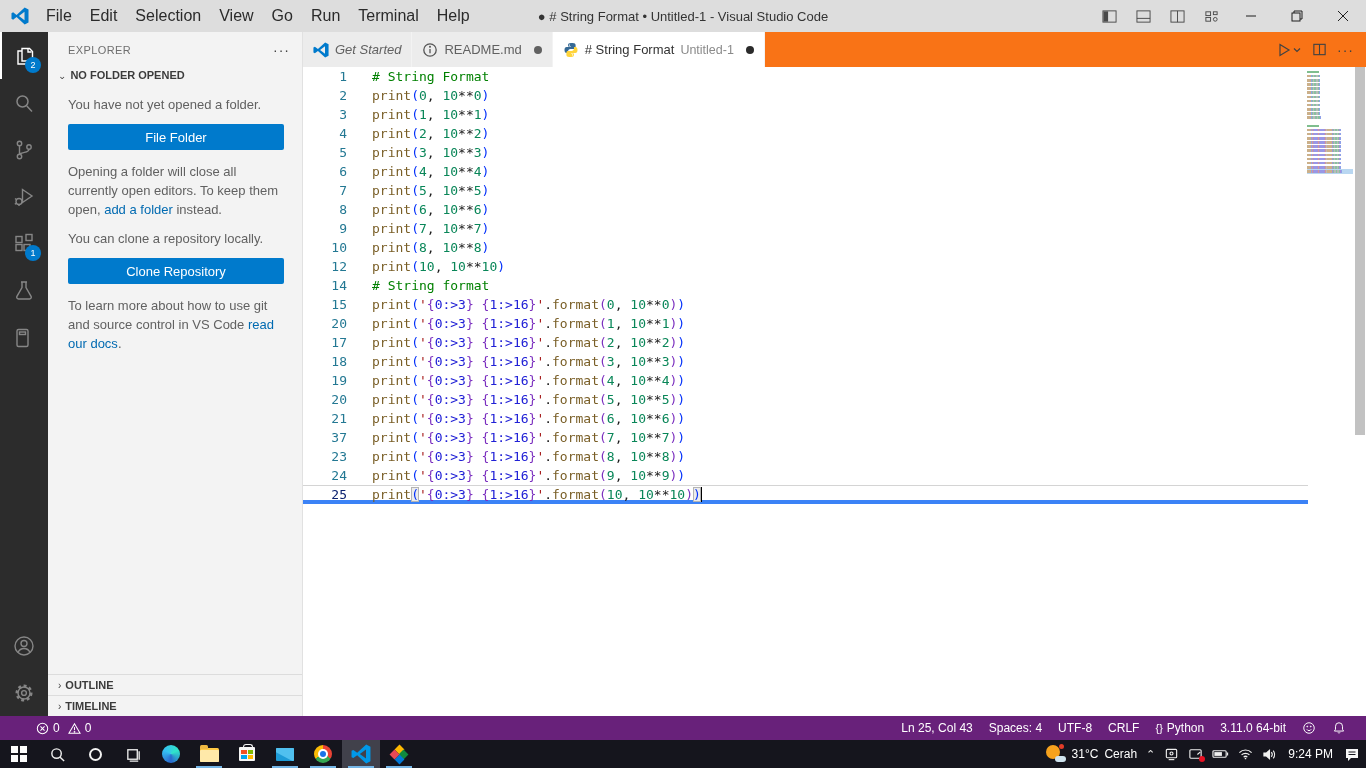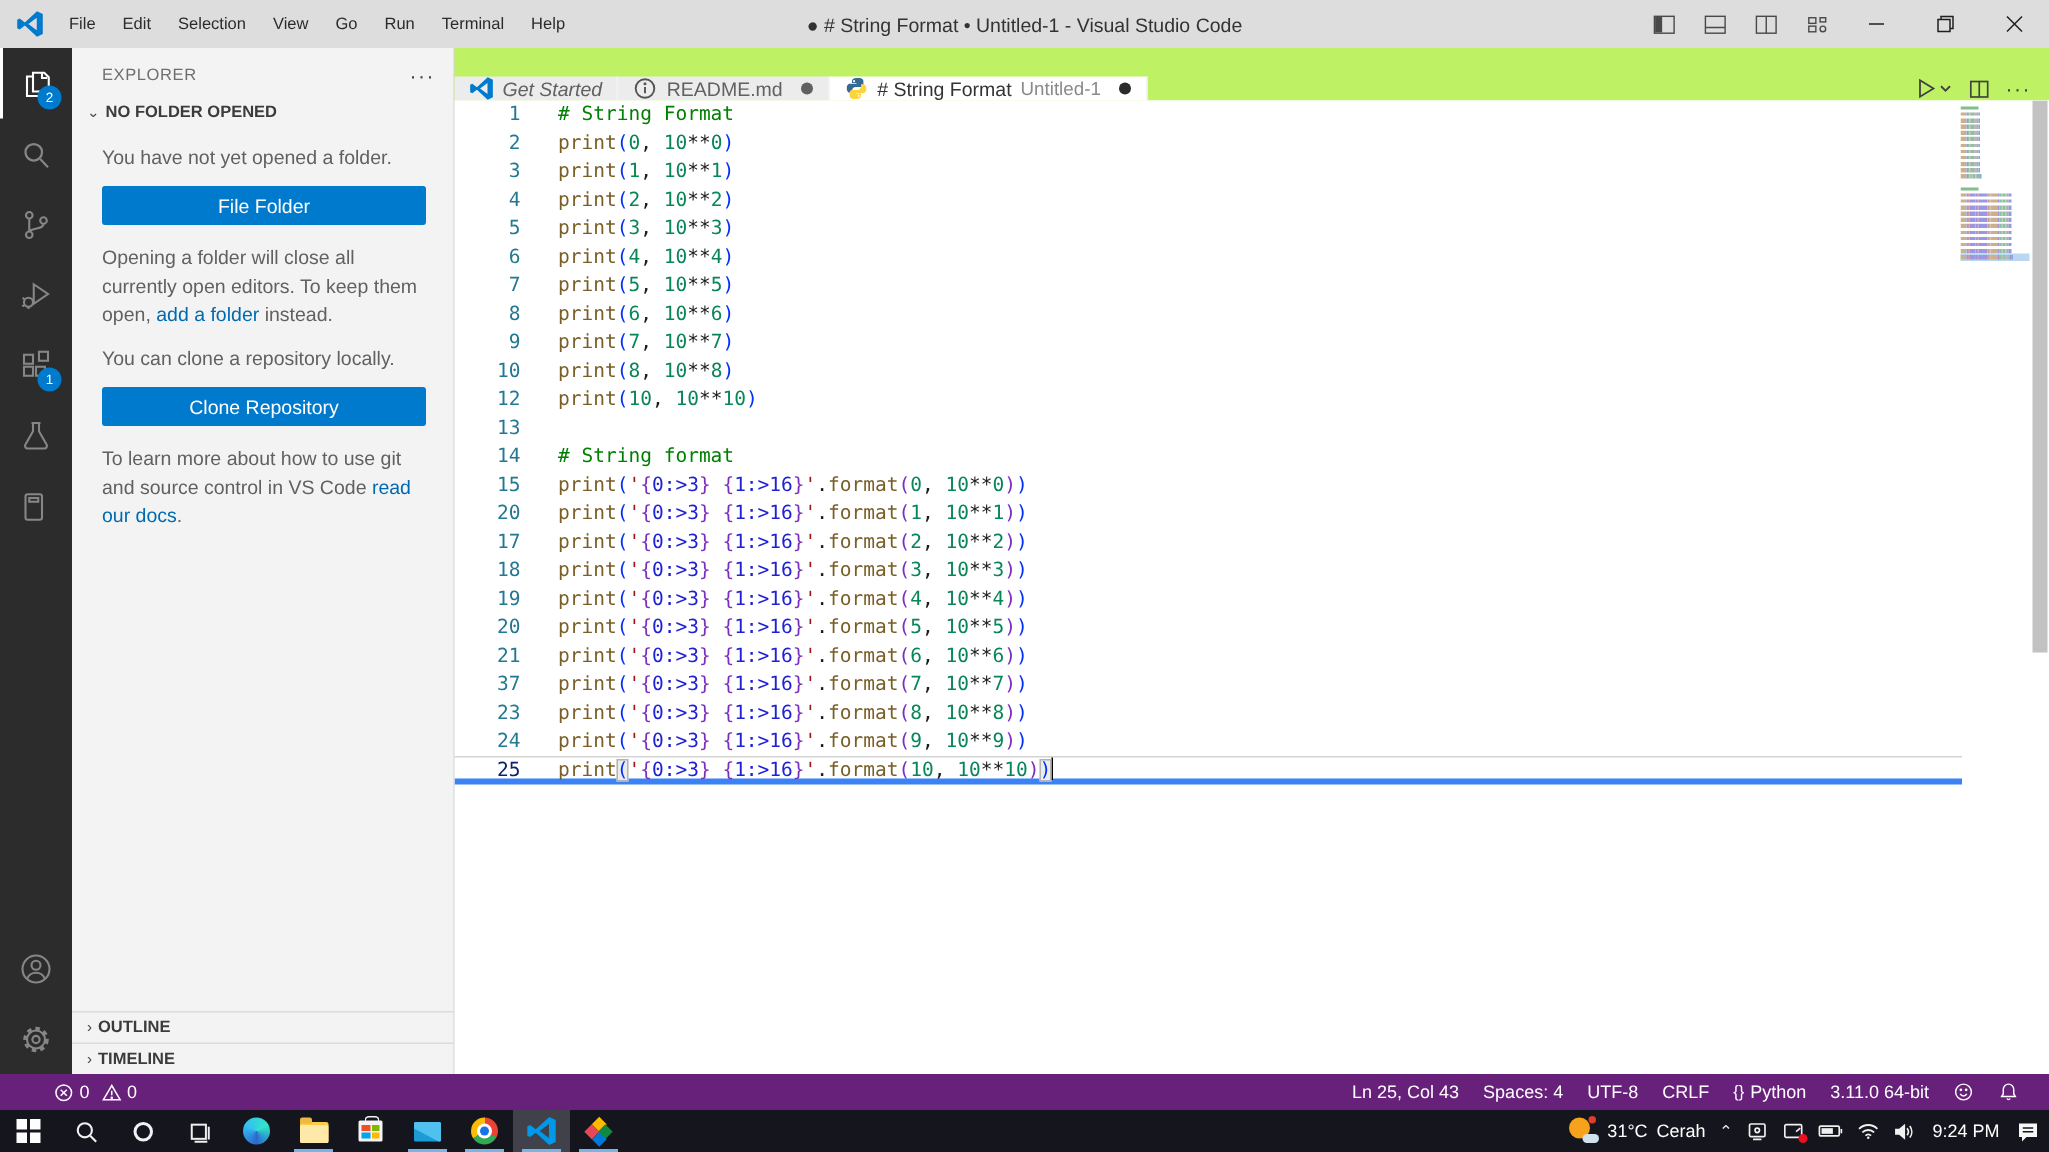--- a/index.html
+++ b/index.html
@@ -4,21 +4,21 @@
 <style>
   * { margin:0; padding:0; box-sizing:border-box; }
   html,body { width:1366px; height:768px; overflow:hidden; background:#000; }
   .screen { width:1366px; height:768px; display:flex; flex-direction:column;
             font-family:"Liberation Sans", sans-serif; position:relative; }
 
   
   .titlebar { height:32px; background:#dddddd; display:flex; align-items:center; position:relative; flex:0 0 32px; }
   .tb-logo { width:18px; height:18px; margin:0 8px 0 11px; }
   .menus { display:flex; height:100%; align-items:center; }
-  .menu { font-size:11px; color:#2b2b2b; padding:0 9px; height:100%; display:flex; align-items:center; cursor:default; }
+  .menu { font-size:16px; color:#2b2b2b; padding:0 9px; height:100%; display:flex; align-items:center; cursor:default; }
   .tb-title { position:absolute; left:50%; transform:translateX(-50%); font-size:13px; color:#333; white-space:nowrap; }
   .win-controls { margin-left:auto; display:flex; height:100%; align-items:center; }
   .layout-btn { width:34px; height:100%; display:flex; align-items:center; justify-content:center; color:#494949; }
   .cap-btn { width:46px; height:100%; display:flex; align-items:center; justify-content:center; color:#1f1f1f; font-size:13px; }
 
   
   .main { flex:1 1 auto; display:flex; min-height:0; }
 
   
   .activitybar { width:48px; background:#2c2c2c; display:flex; flex-direction:column; align-items:center; }
@@ -37,21 +37,21 @@
   .sb-body { padding:8px 18px 0 20px; font-size:13px; color:#616161; line-height:19px; }
   .sb-body p { margin-bottom:10px; }
   .sb-btn { display:block; width:100%; height:26px; background:#007acc; border:none; color:#fff; font-size:13px; font-family:inherit; border-radius:2px; margin:2px 0 12px 0; cursor:pointer; }
   .sb-link { color:#006ab1; cursor:pointer; }
   .sb-bottom { margin-top:auto; }
   .sb-panel { height:21px; border-top:1px solid #dcdcdc; display:flex; align-items:center; font-size:11px; font-weight:bold; color:#3b3b3b; padding-left:4px; }
   .sb-panel .sb-chev { transform:none; }
 
   
   .editor-group { flex:1; display:flex; flex-direction:column; min-width:0; background:#fff; }
-  .tabbar { height:35px; background:#bef264; display:flex; flex:0 0 35px;align-items:flex-end; }
+  .tabbar { height:35px; background:#f97316; display:flex; flex:0 0 35px; }
   .tab { display:flex; align-items:center; padding:0 10px; font-size:13px; color:#616161; background:#ececec; border-right:1px solid #f3f3f3; white-space:nowrap; }
   .tab.active { background:#fff; color:#333; }
   .tab .ticon { width:16px; height:16px; margin-right:6px; flex:0 0 16px; }
   .tab.preview .tlabel { font-style:italic; }
   .tab .sub { color:#8a8a8a; margin-left:6px; font-size:12.5px; }
   .dirty-dot { width:8px; height:8px; border-radius:50%; background:#616161; margin-left:12px; }
   .tab.active .dirty-dot { background:#2b2b2b; }
   .tab-actions { margin-left:auto; display:flex; align-items:center; color:#424242; padding-right:12px; gap:10px; }
   .tab-actions .acticon { display:flex; align-items:center; }
 
@@ -379,24 +379,20 @@
             </div>
             <div class="code-line">
               <div class="gutter">10</div>
               <div class="code-text"><span class="f">print</span><span class="b1">(</span><span class="n">8</span><span class="o">, </span><span class="n">10</span><span class="o">**</span><span class="n">8</span><span class="b1">)</span></div>
             </div>
             <div class="code-line">
               <div class="gutter">12</div>
               <div class="code-text"><span class="f">print</span><span class="b1">(</span><span class="n">10</span><span class="o">, </span><span class="n">10</span><span class="o">**</span><span class="n">10</span><span class="b1">)</span></div>
             </div>
             <div class="code-line">
-              <div class="gutter">13</div>
-              <div class="code-text"></div>
-            </div>
-            <div class="code-line">
               <div class="gutter">14</div>
               <div class="code-text"><span class="c"># String format</span></div>
             </div>
             <div class="code-line">
               <div class="gutter">15</div>
               <div class="code-text"><span class="f">print</span><span class="b1">(</span><span class="s">'</span><span class="pb">{</span><span class="pc">0:&gt;3</span><span class="pb">}</span><span class="s"> </span><span class="pb">{</span><span class="pc">1:&gt;16</span><span class="pb">}</span><span class="s">'</span><span class="o">.</span><span class="f">format</span><span class="b2">(</span><span class="n">0</span><span class="o">, </span><span class="n">10</span><span class="o">**</span><span class="n">0</span><span class="b2">)</span><span class="b1">)</span></div>
             </div>
             <div class="code-line">
               <div class="gutter">20</div>
               <div class="code-text"><span class="f">print</span><span class="b1">(</span><span class="s">'</span><span class="pb">{</span><span class="pc">0:&gt;3</span><span class="pb">}</span><span class="s"> </span><span class="pb">{</span><span class="pc">1:&gt;16</span><span class="pb">}</span><span class="s">'</span><span class="o">.</span><span class="f">format</span><span class="b2">(</span><span class="n">1</span><span class="o">, </span><span class="n">10</span><span class="o">**</span><span class="n">1</span><span class="b2">)</span><span class="b1">)</span></div>

